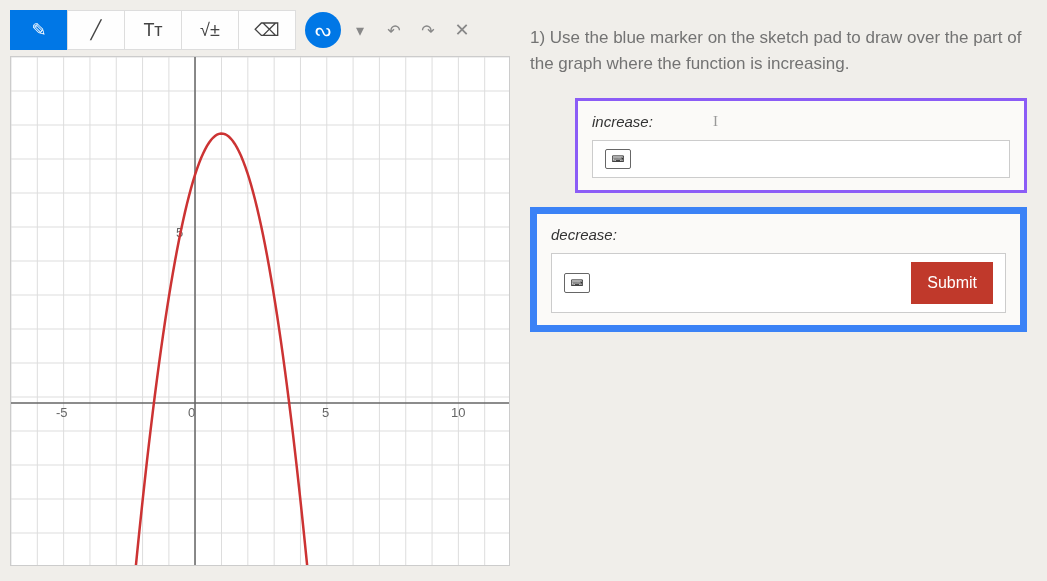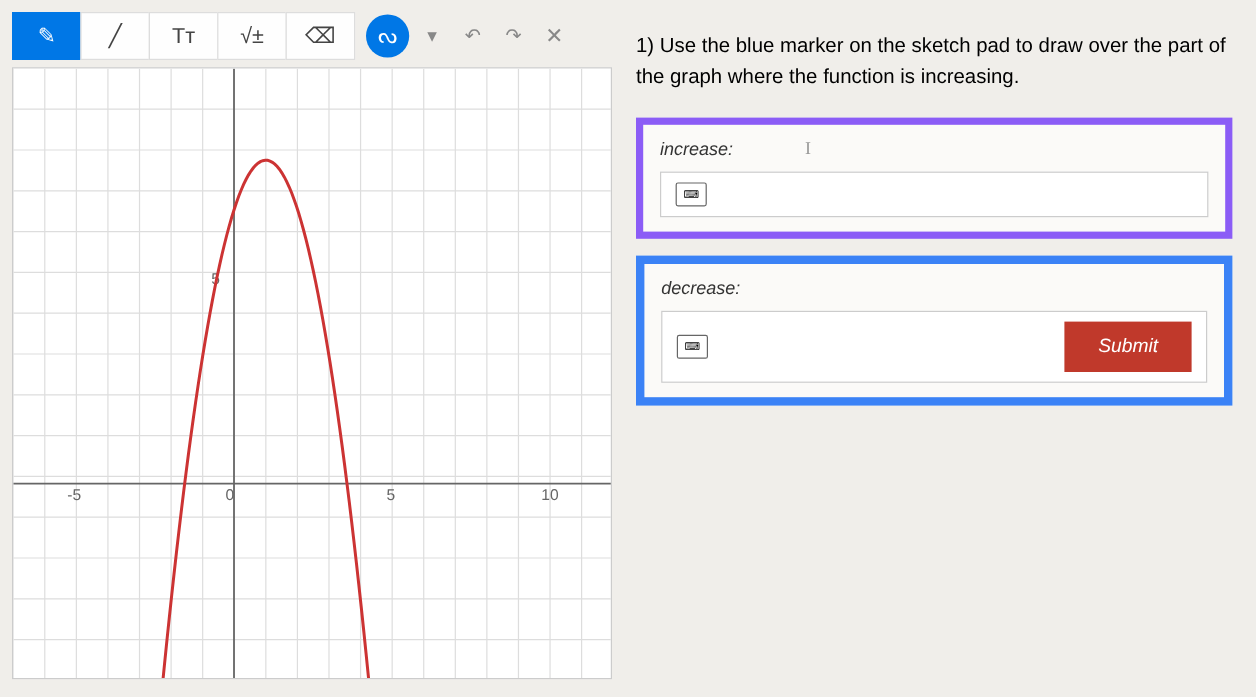--- a/index.html
+++ b/index.html
@@ -67,33 +67,34 @@
   .small-icon.close { font-size: 18px; }
   .sketchpad {
     width: 500px;
     height: 510px;
     background: #fff;
     border: 1px solid #ccc;
     position: relative;
     overflow: hidden;
   }
   .instruction {
-    color: #000000;
+    color: #737373;
     font-size: 17px;
     line-height: 1.55;
     margin-bottom: 20px;
   }
   .answer-box {
     border: 7px solid #3b82f6;
     background: #fbfaf8;
     padding: 12px 14px;
     margin-bottom: 14px;
   }
   .answer-box.focus {
-    border: 6px solid #8b5cf6;
+    border: 3px solid #8b5cf6;
+    margin-left: 45px;
   }
   .answer-label {
     font-style: italic;
     font-size: 15px;
     color: #333;
     margin-bottom: 8px;
     display: flex;
     align-items: center;
   }
   .cursor-i {
@@ -120,24 +121,23 @@
     border-radius: 2px;
     display: flex;
     align-items: center;
     justify-content: center;
     font-size: 9px;
   }
   .submit-btn {
     background: #c0392b;
     color: #fff;
     border: none;
-    padding: 12px 28px;
+    padding: 12px 16px;
     font-size: 16px;
     cursor: pointer;
-    font-style: italic;
   }
   svg .grid-line { stroke: #ddd; stroke-width: 1; }
   svg .axis-line { stroke: #666; stroke-width: 1.5; }
   svg .curve { stroke: #c33; stroke-width: 2.5; fill: none; }
   svg .tick-label { font-size: 13px; fill: #666; font-family: Arial; }
 </style>
 </head>
 <body>
 
 <div class="left-panel">

